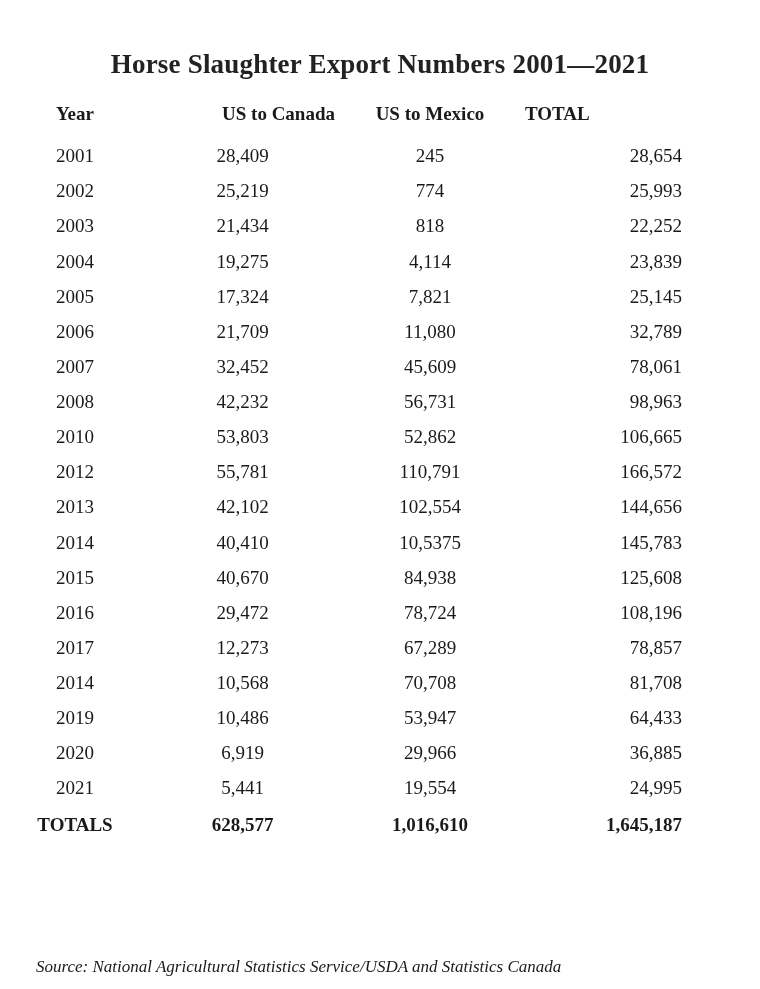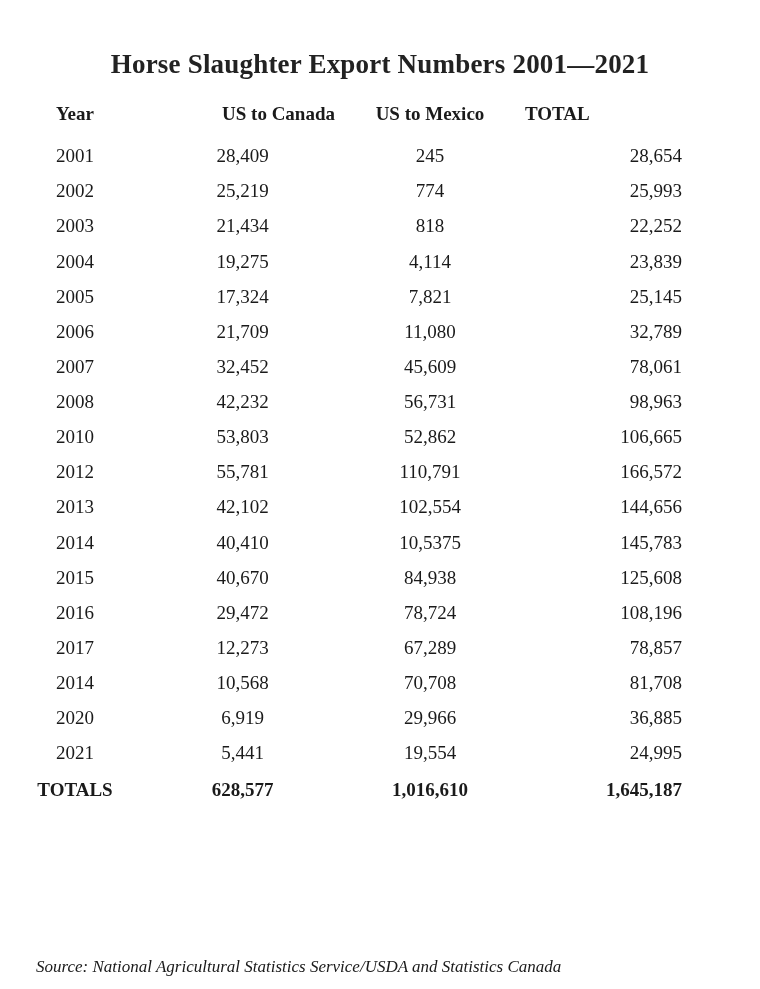--- a/index.html
+++ b/index.html
@@ -206,20 +206,26 @@
             <td class="v-mexico">67,289</td>
             <td class="v-total">78,857</td>
           </tr>
           <tr>
             <td class="v-year">2014</td>
             <td class="v-canada">10,568</td>
             <td class="v-mexico">70,708</td>
             <td class="v-total">81,708</td>
           </tr>
           <tr>
+            <td class="v-year">2019</td>
+            <td class="v-canada">10,486</td>
+            <td class="v-mexico">53,947</td>
+            <td class="v-total">64,433</td>
+          </tr>
+          <tr>
             <td class="v-year">2020</td>
             <td class="v-canada">6,919</td>
             <td class="v-mexico">29,966</td>
             <td class="v-total">36,885</td>
           </tr>
           <tr>
             <td class="v-year">2021</td>
             <td class="v-canada">5,441</td>
             <td class="v-mexico">19,554</td>
             <td class="v-total">24,995</td>

